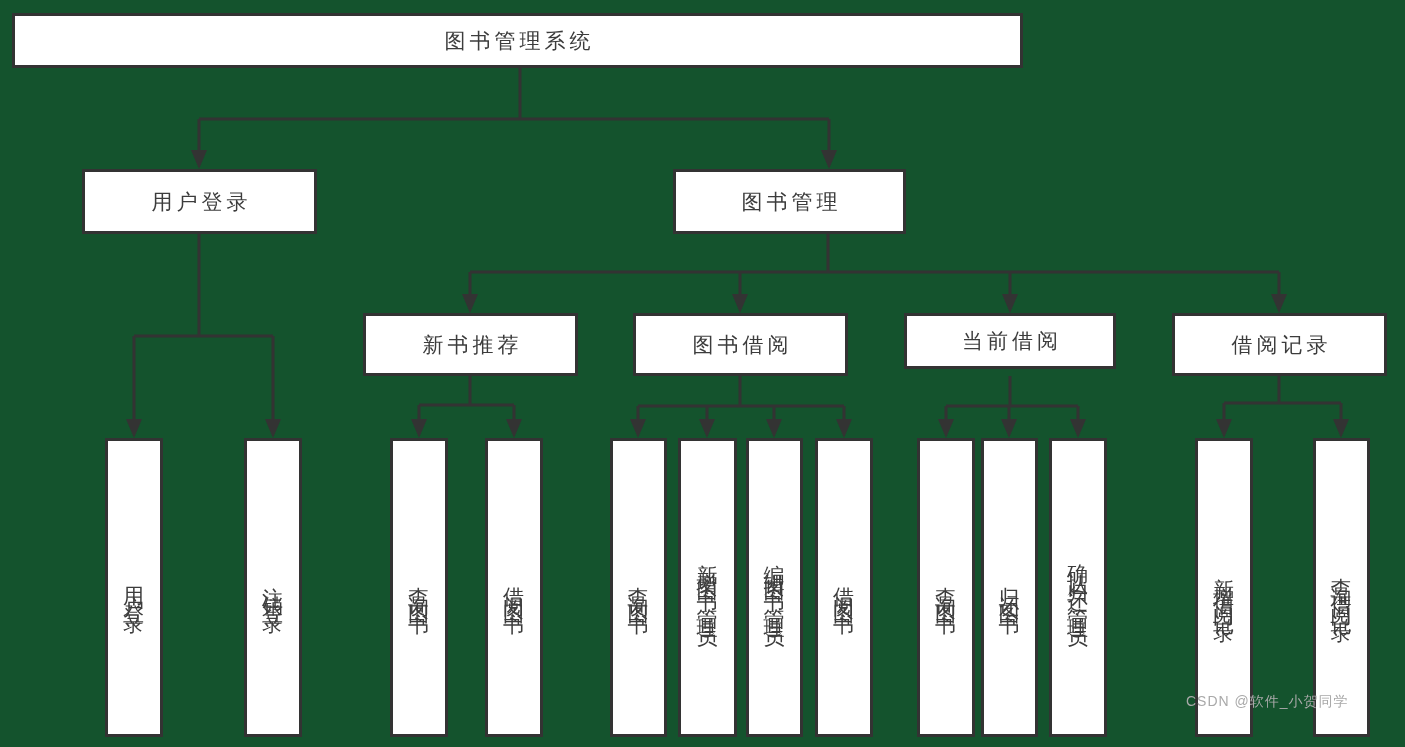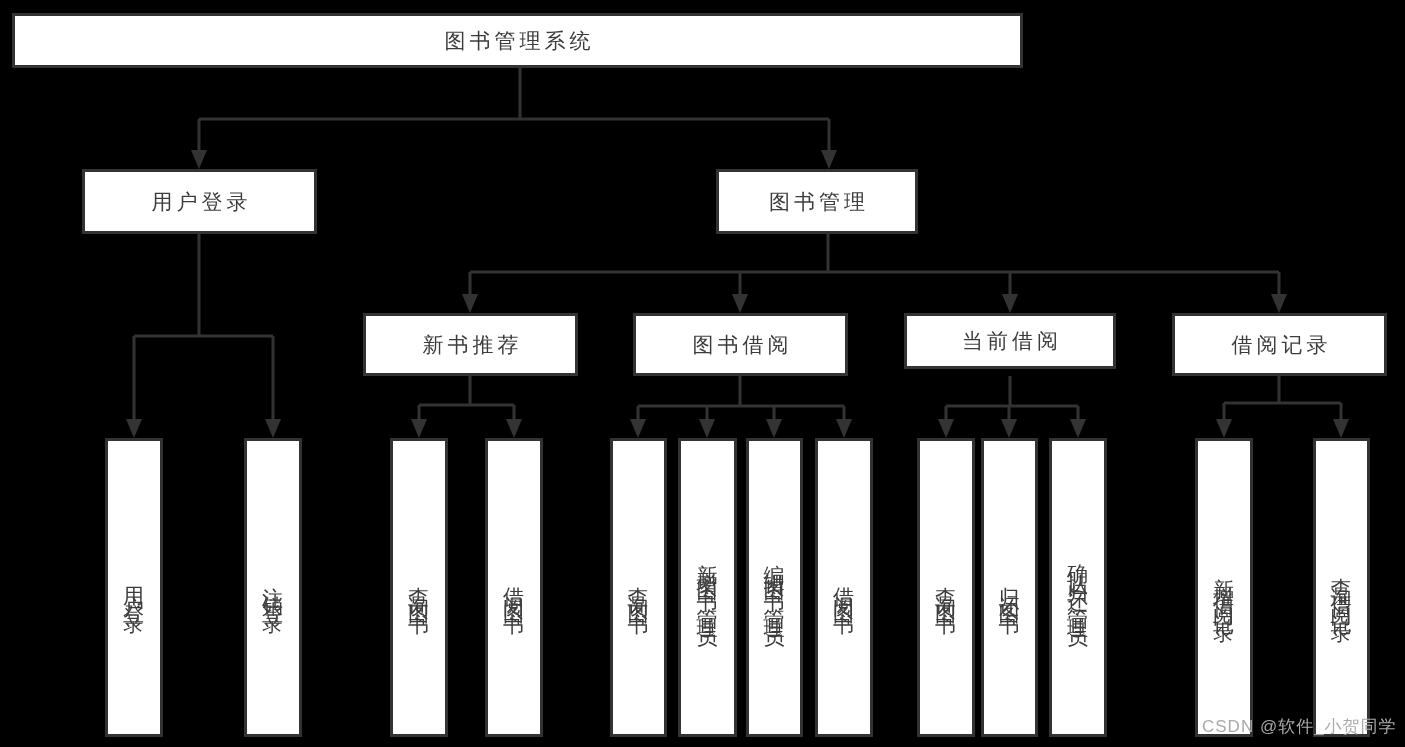--- a/index.html
+++ b/index.html
@@ -1,33 +1,33 @@
 <!DOCTYPE html>
 <html><head>
 <meta charset="utf-8">
 <style>
   html,body{margin:0;padding:0;background:#ffffff;}
   #canvas{
-    position:relative;width:1405px;height:747px;background:#000000;overflow:hidden;
+    position:relative;width:1405px;height:747px;background:#14532d;overflow:hidden;
     font-family:"Liberation Sans","DejaVu Sans",sans-serif;
   }
   #wires{position:absolute;left:0;top:0;width:1405px;height:747px;}
   .box{
     position:absolute;box-sizing:border-box;background:#ffffff;
     border:3px solid #333333;display:flex;align-items:center;justify-content:center;
     color:#3c3c3c;
   }
   .hl{font-size:21px;letter-spacing:4px;padding-left:4px;white-space:nowrap;}
   .vl{
     writing-mode:vertical-rl;text-orientation:mixed;
     font-size:21px;line-height:1;letter-spacing:9px;white-space:nowrap;
   }
   #watermark{
-    position:absolute;left:1186px;top:715px;z-index:3;
-    font-size:17px;letter-spacing:1px;color:#a9a9a9;white-space:nowrap;margin-left:16px;
+    position:absolute;left:1186px;top:693px;z-index:3;
+    font-size:14px;letter-spacing:1px;color:#a9a9a9;white-space:nowrap;
   }
 </style>
 </head>
 <body>
 
 <div id="canvas">
 
   <svg id="wires" viewBox="0 0 1405 747" xmlns="http://www.w3.org/2000/svg">
     <g stroke="#333333" stroke-width="3" fill="none">
 
@@ -75,21 +75,21 @@
     </g>
   </svg>
 
   <div class="box" style="left:12px;top:13px;width:1011px;height:55px">
     <span class="hl">图书管理系统</span>
   </div>
 
   <div class="box" style="left:82px;top:169px;width:235px;height:65px">
     <span class="hl">用户登录</span>
   </div>
-  <div class="box" style="left:716px;top:169px;width:202px;height:65px">
+  <div class="box" style="left:673px;top:169px;width:233px;height:65px">
     <span class="hl">图书管理</span>
   </div>
 
   <div class="box" style="left:363px;top:313px;width:215px;height:63px">
     <span class="hl">新书推荐</span>
   </div>
   <div class="box" style="left:633px;top:313px;width:215px;height:63px">
     <span class="hl">图书借阅</span>
   </div>
   <div class="box" style="left:904px;top:313px;width:212px;height:56px">

